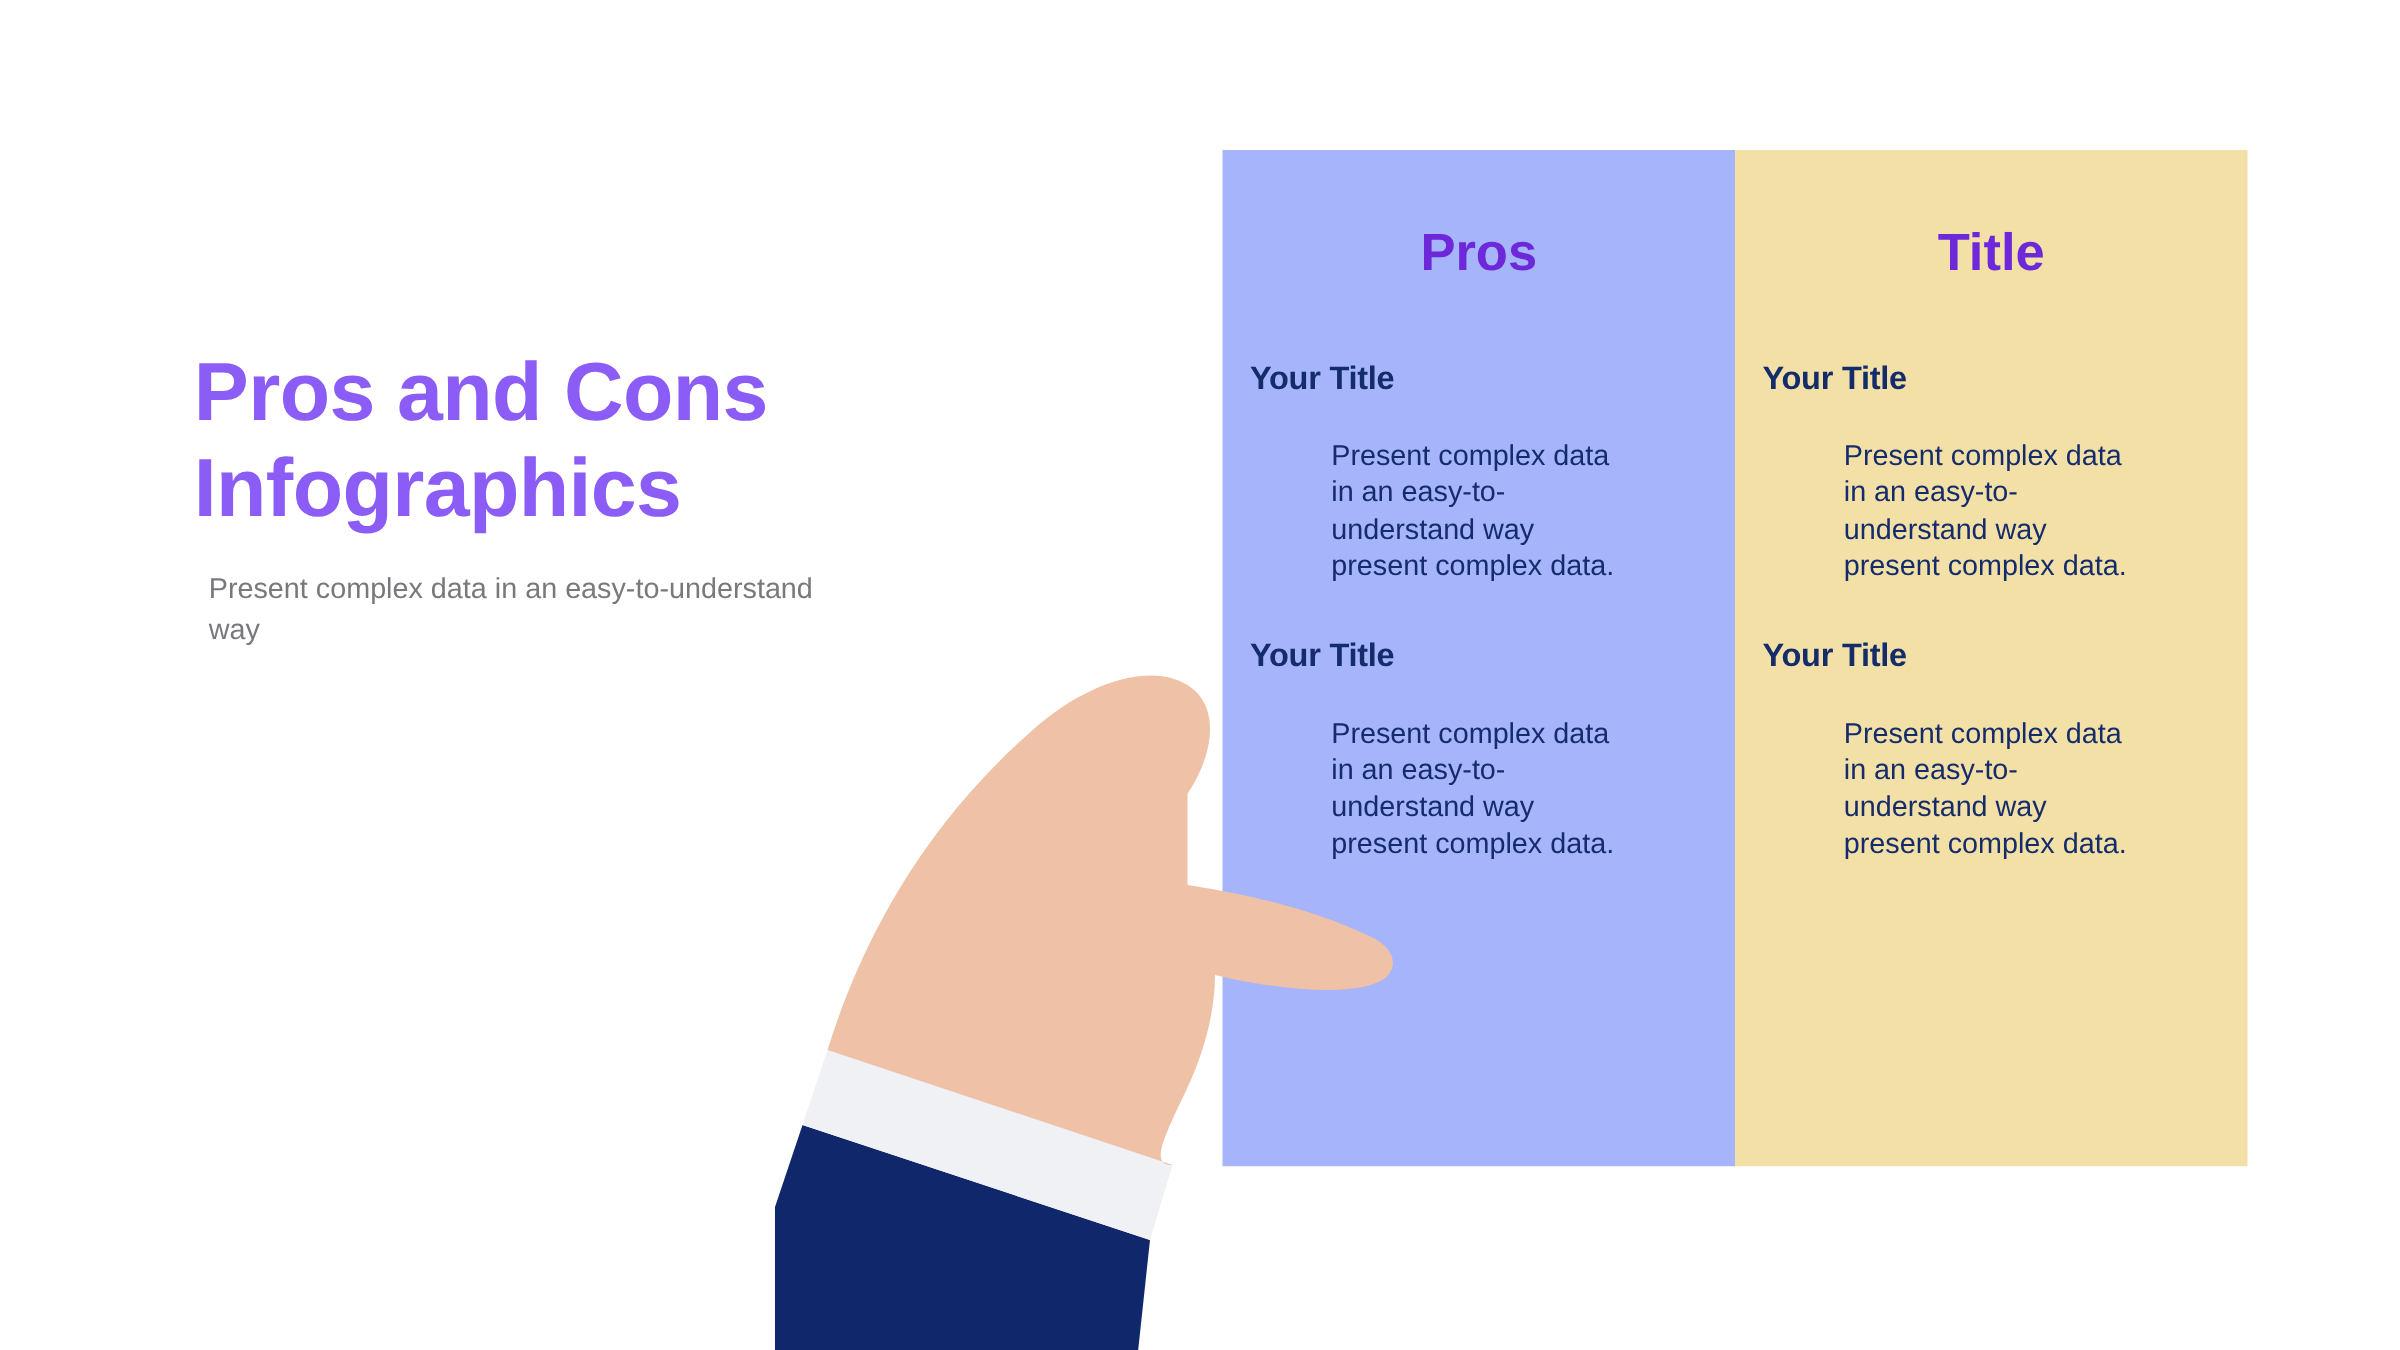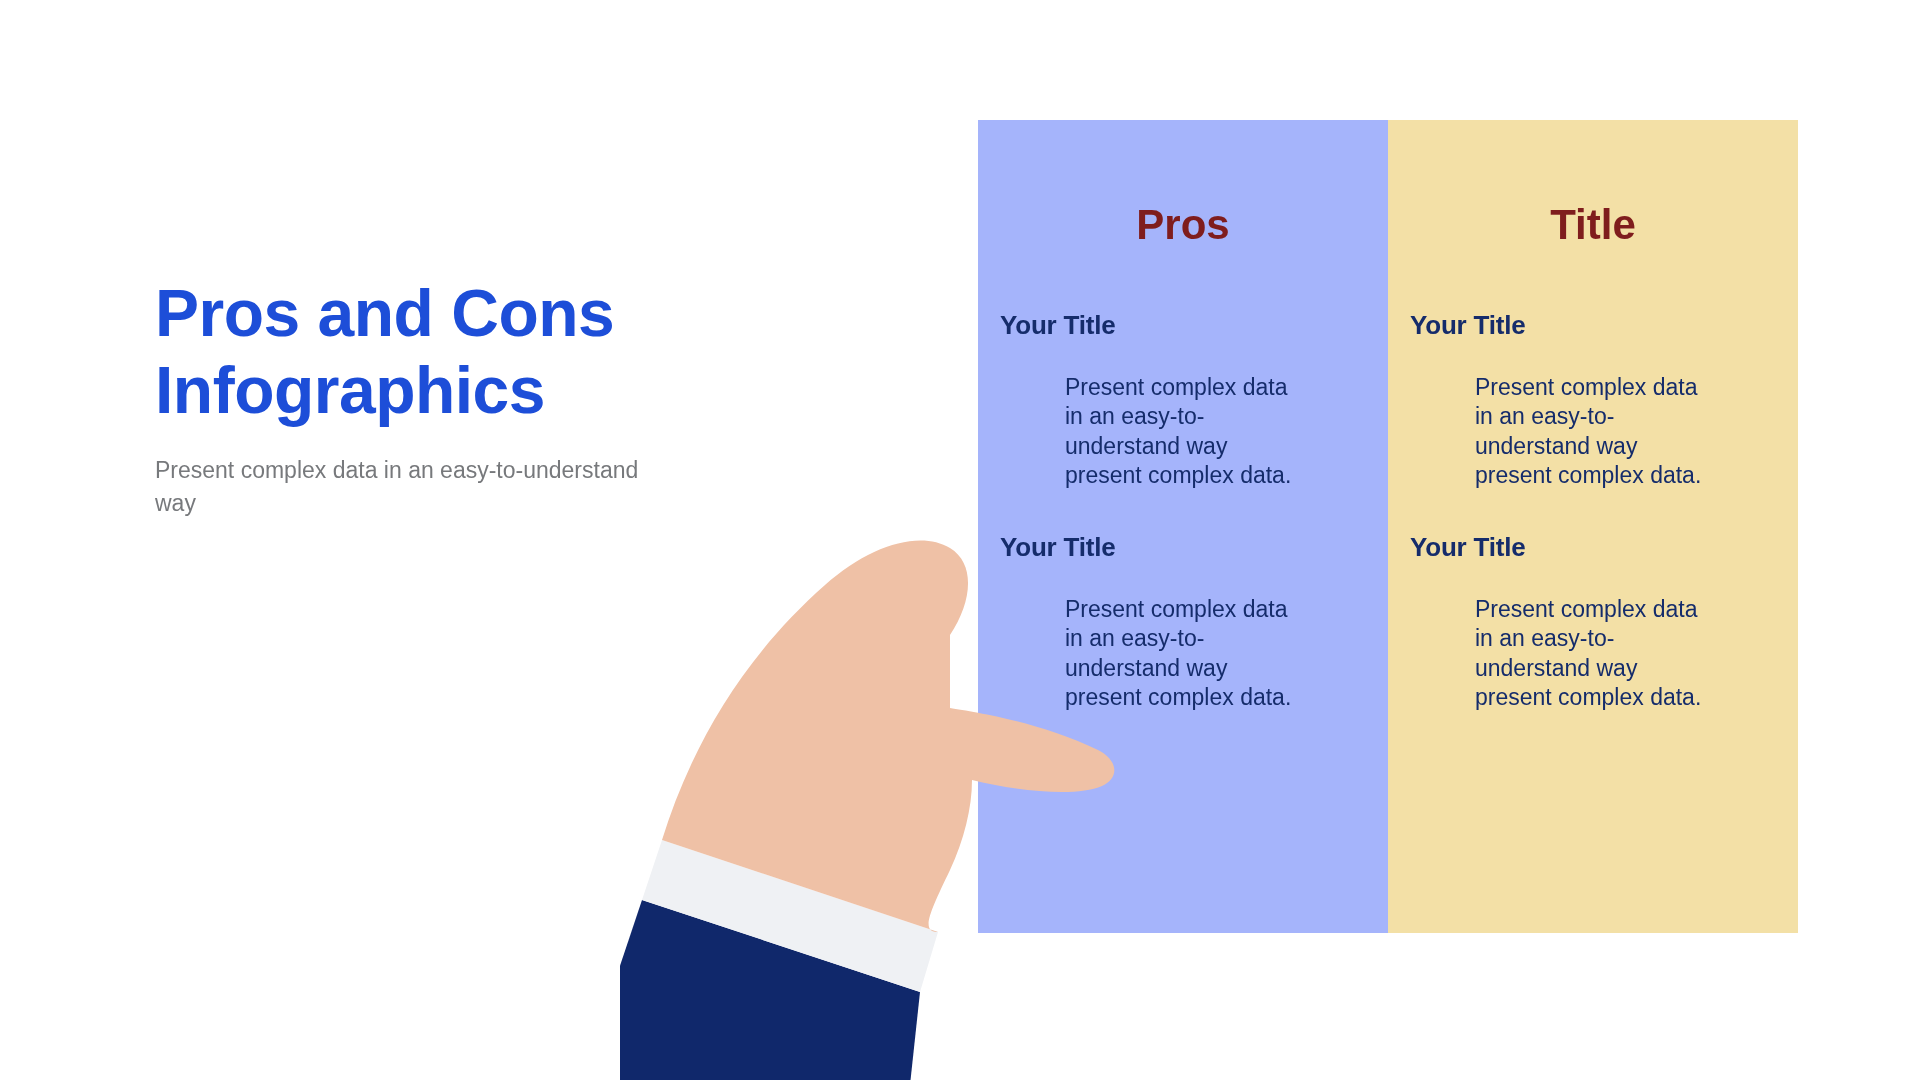--- a/index.html
+++ b/index.html
@@ -26,25 +26,25 @@
     position: absolute;
     left: 155px;
     top: 275px;
     width: 640px;
   }
   .slide-title {
     font-size: 66px;
     font-weight: bold;
     line-height: 1.16;
     letter-spacing: -0.5px;
-    color: #1d4ed8;
+    color: #8b5cf6;
     margin: 0;
   }
   .slide-subtitle {
-    margin: 26px 0 0 0;
+    margin: 26px 0 0 12px;
     font-size: 23px;
     line-height: 1.45;
     color: #77797C;
     width: 510px;
   }
 
   
   .panels {
     position: absolute;
     left: 978px;
@@ -57,26 +57,26 @@
     flex: 1 1 50%;
     position: relative;
     box-sizing: border-box;
     padding: 0 22px;
   }
   .panel-pros { background: #A5B4FB; }
   .panel-cons { background: #F3E0A6; }
 
   .panel-heading {
     margin: 0;
-    padding-top: 81px;
+    padding-top: 58px;
     text-align: center;
     font-size: 42px;
     font-weight: bold;
     letter-spacing: 0px;
-    color: #7f1d1d;
+    color: #6d28d9;
   }
 
   .entry {
     text-align: left;
     color: #152C6B;
   }
   .entry-first { margin-top: 61px; }
   .entry-second { margin-top: 41px; }
 
   .entry-title {

